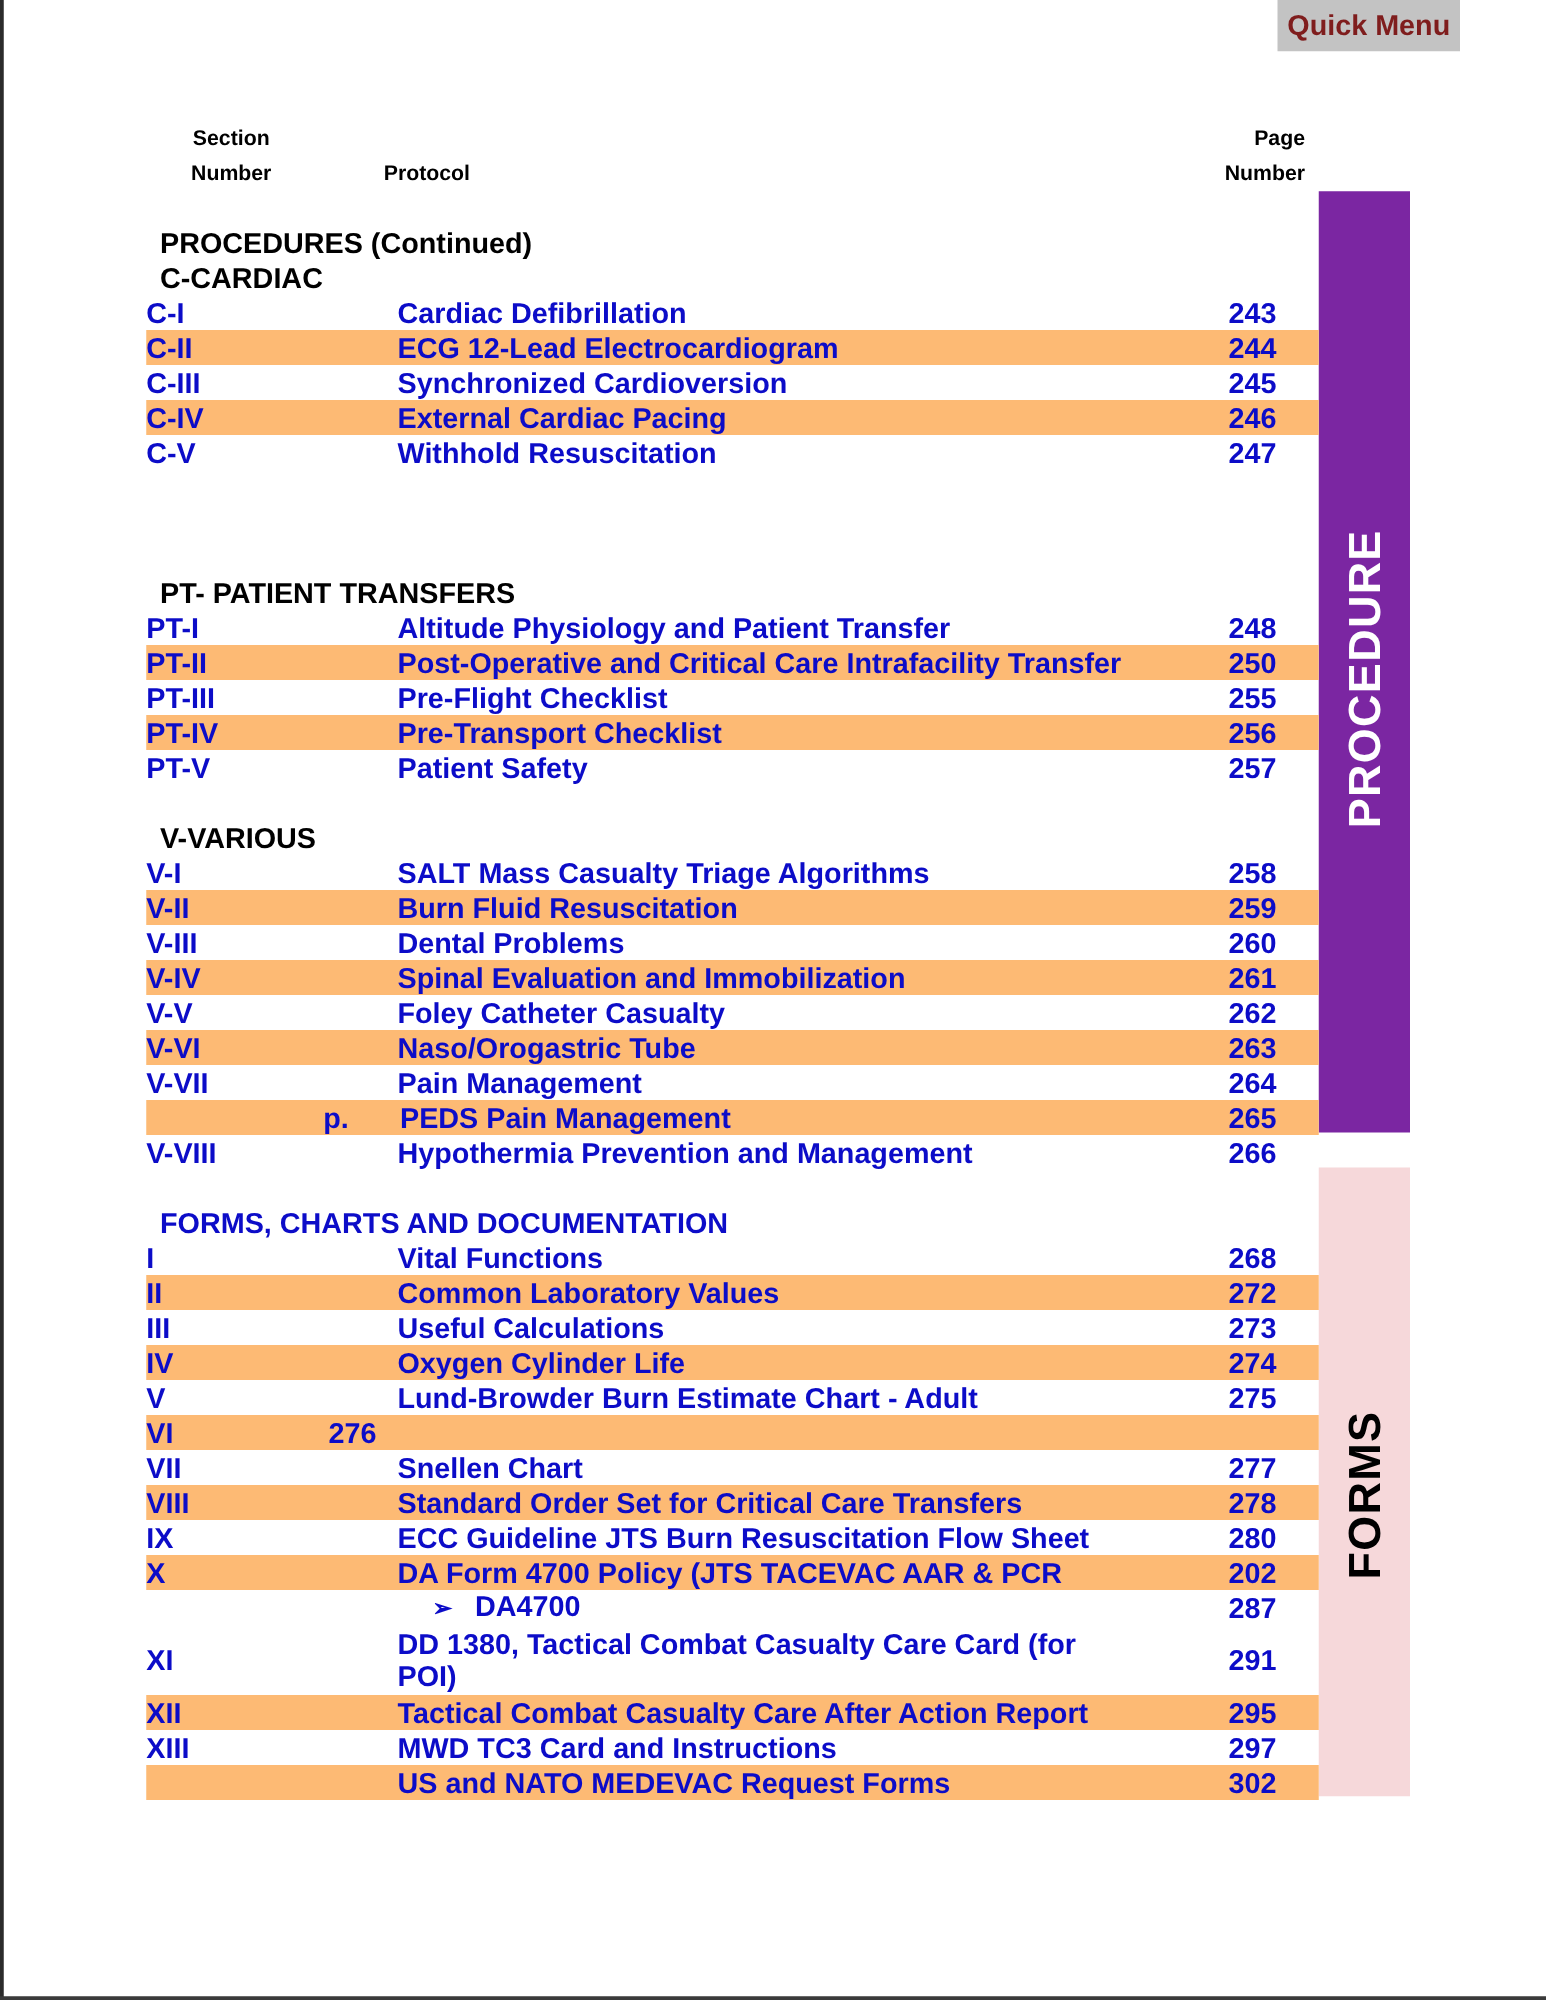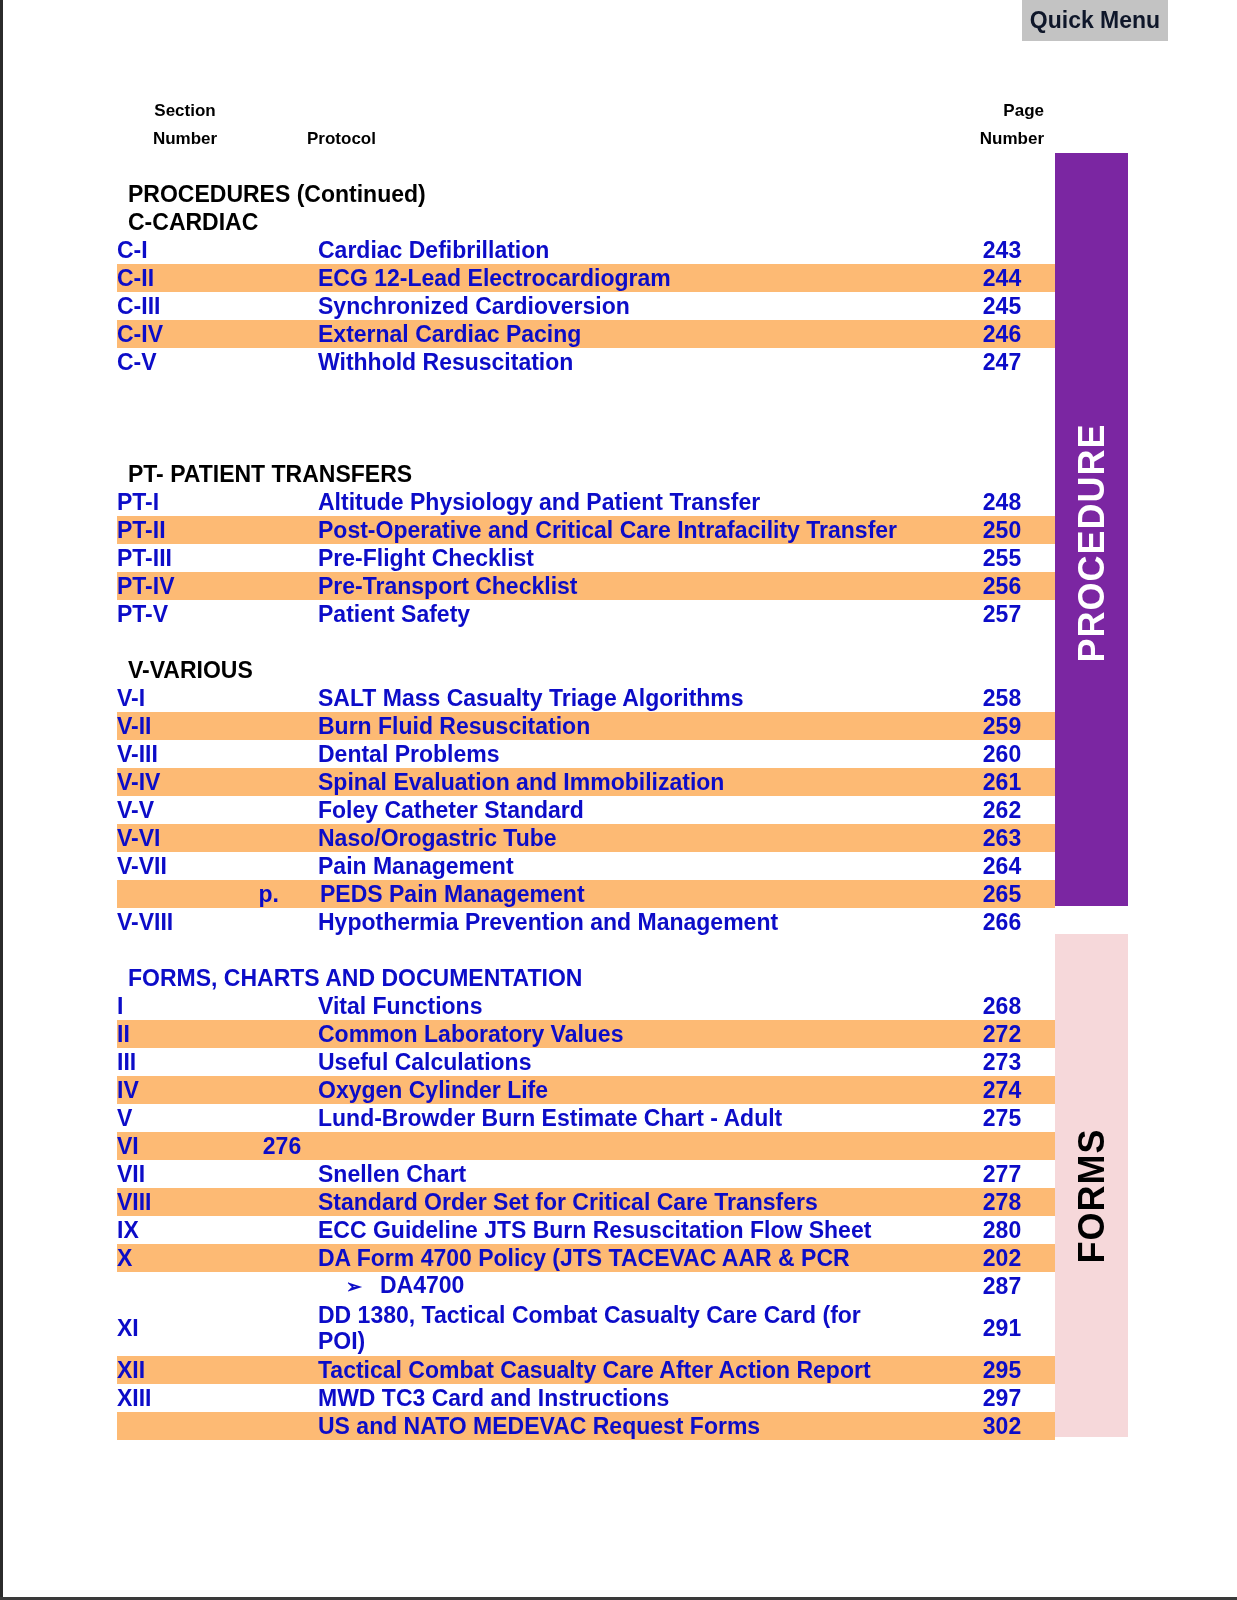--- a/index.html
+++ b/index.html
@@ -4,21 +4,21 @@
 <style>
   html, body { margin:0; padding:0; }
   body {
     width:1237px; height:1600px; background:#ffffff; position:relative; overflow:hidden;
     font-family: "Liberation Sans", sans-serif; font-weight:bold;
   }
   .frame-left { position:absolute; left:0; top:0; width:3px; height:1600px; background:#2b2b2b; }
   .frame-bottom { position:absolute; left:0; bottom:0; width:1237px; height:3px; background:#3a3a3a; }
   .quick-menu {
     position:absolute; left:1022px; top:0; width:146px; height:41px; background:#c3c3c3;
-    color:#0f172a; font-size:23px; line-height:41px; text-align:center; cursor:pointer;
+    color:#7f1d1d; font-size:23px; line-height:41px; text-align:center; cursor:pointer;
   }
   .hdr { position:absolute; color:#000; font-size:17px; line-height:28px; }
   .hdr-section { left:130px; top:97px; width:110px; text-align:center; }
   .hdr-protocol { left:307px; top:125px; }
   .hdr-page { left:930px; top:97px; width:114px; text-align:right; }
 
   .side-proc {
     position:absolute; left:1055px; top:153px; width:73px; height:753px; background:#7b26a2;
   }
   .side-proc span {
@@ -154,21 +154,21 @@
       <span class="title">Dental Problems</span>
       <span class="page">260</span>
     </div>
   <div class="row shade">
       <span class="num">V-IV</span>
       <span class="title">Spinal Evaluation and Immobilization</span>
       <span class="page">261</span>
     </div>
   <div class="row">
       <span class="num">V-V</span>
-      <span class="title">Foley Catheter Standard</span>
+      <span class="title">Foley Catheter Casualty</span>
       <span class="page">262</span>
     </div>
   <div class="row shade">
       <span class="num">V-VI</span>
       <span class="title">Naso/Orogastric Tube</span>
       <span class="page">263</span>
     </div>
   <div class="row">
       <span class="num">V-VII</span>
       <span class="title">Pain Management</span>

